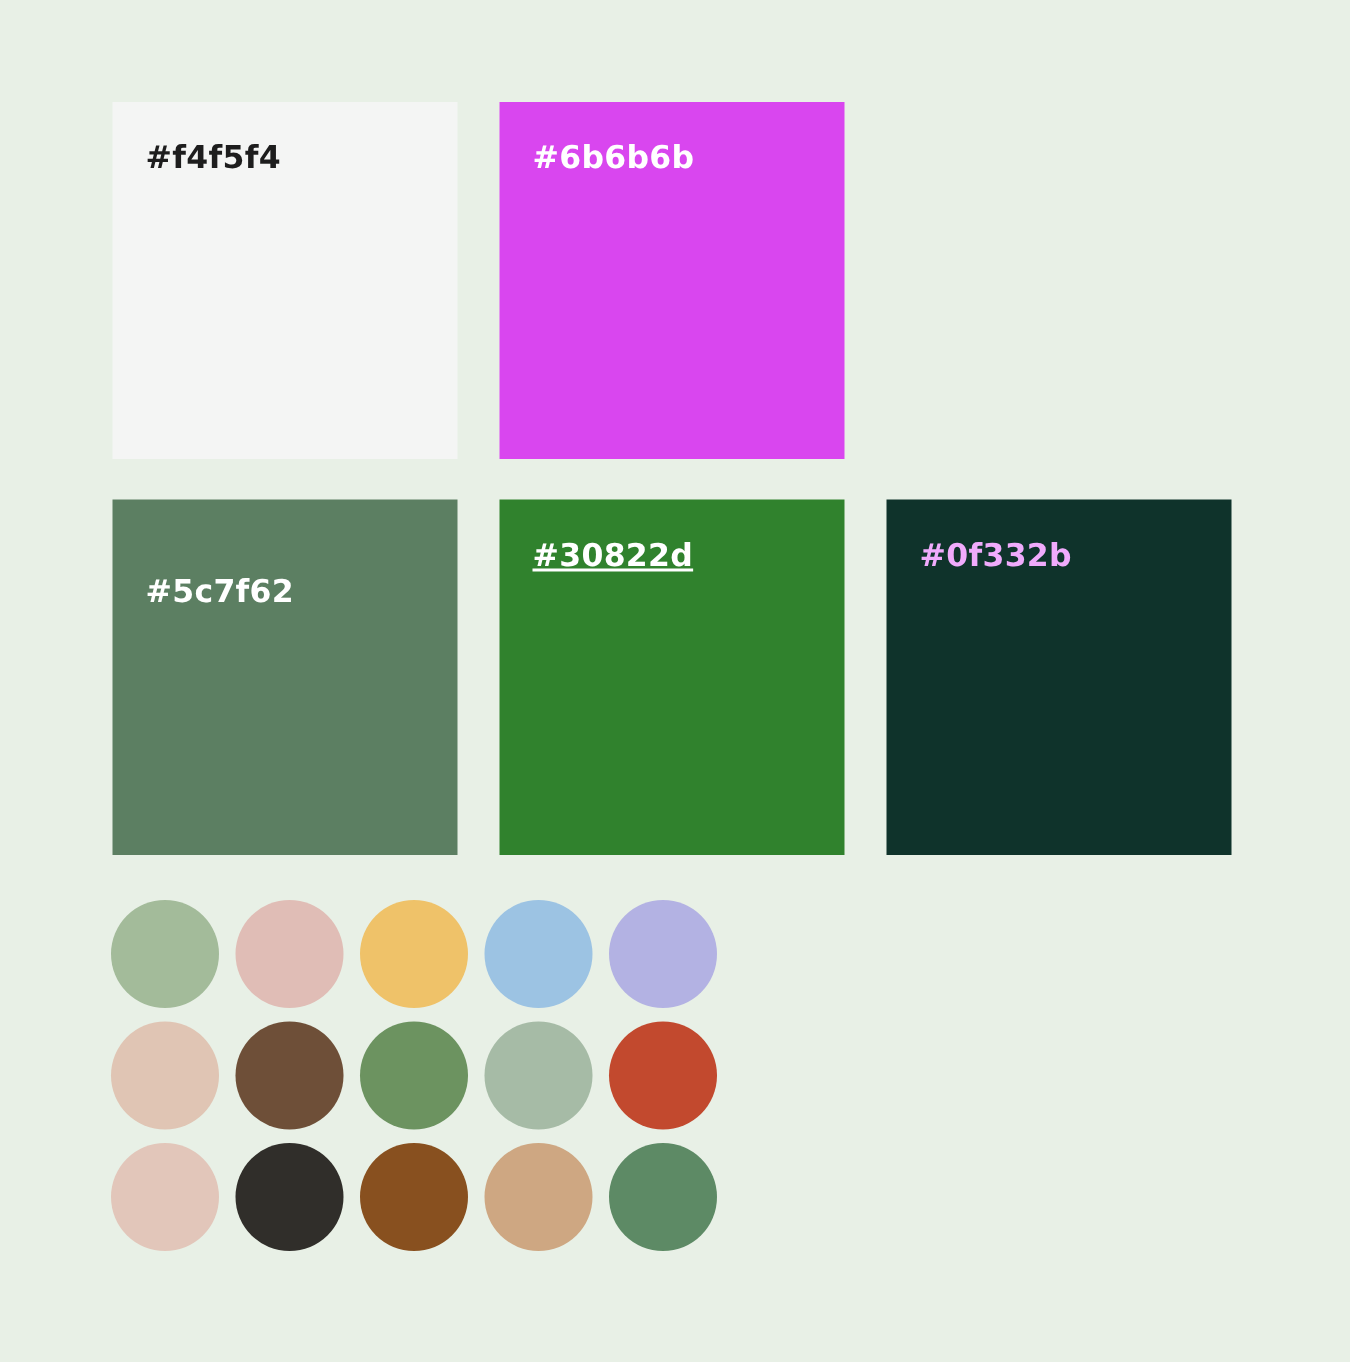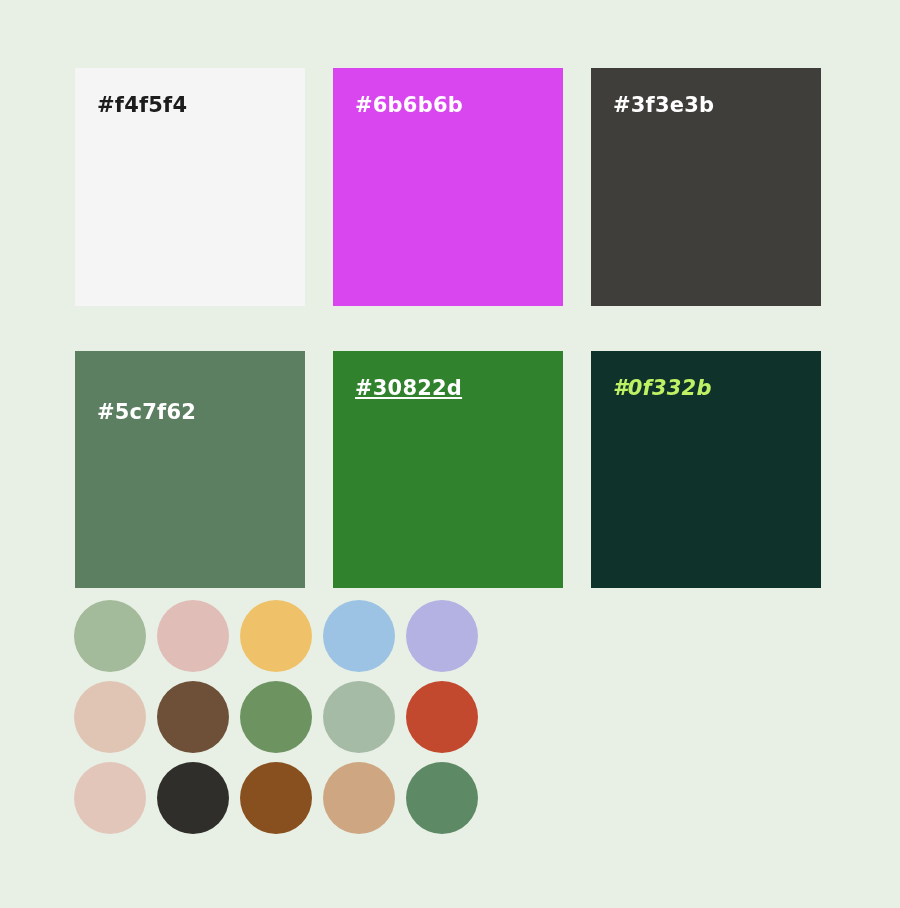--- a/index.html
+++ b/index.html
@@ -23,21 +23,21 @@
   }
 
   
   .swatch-grid {
     position: absolute;
     left: 75px;
     top: 68px;
     width: 756px;
     display: flex;
     flex-direction: column;
-    gap: 45px;
+    gap: 27px;
   }
 
   .swatch-row {
     display: flex;
     flex-direction: row;
     gap: 28px;
   }
 
   .swatch-card {
     width: 230px;
@@ -91,34 +91,31 @@
 
   <div class="swatch-grid">
 
     <div class="swatch-row swatch-row-one">
       <div class="swatch-card" style="background: rgb(244, 245, 244);">
         <span class="swatch-label" style="color: rgb(29, 29, 29);">#f4f5f4</span>
       </div>
       <div class="swatch-card" style="background: #d946ef;">
         <span class="swatch-label" style="color: rgb(255, 255, 255);">#6b6b6b</span>
       </div>
-      <div class="swatch-card" style="background: rgb(63, 62, 59);">
-        <span class="swatch-label" style="color: rgb(255, 255, 255);">#3f3e3b</span>
-      </div>
     </div>
 
     <div class="swatch-row swatch-row-two">
       <div class="swatch-card" style="background: rgb(92, 127, 98);">
         <span class="swatch-label" style="color: rgb(255, 255, 255); margin-top: 24px;">#5c7f62</span>
       </div>
       <div class="swatch-card" style="background: rgb(48, 130, 45);">
         <span class="swatch-label" style="color: rgb(255, 255, 255); text-decoration: underline;">#30822d</span>
       </div>
       <div class="swatch-card" style="background: rgb(15, 51, 43);">
-        <span class="swatch-label" style="color: #bef264; font-style: italic;">#0f332b</span>
+        <span class="swatch-label" style="color: #f0abfc;">#0f332b</span>
       </div>
     </div>
 
   </div>
 
   <div class="circle-grid">
 
     <div class="circle-row">
       <div class="circle-swatch" style="background: rgb(163, 187, 154);"></div>
       <div class="circle-swatch" style="background: rgb(224, 189, 182);"></div>

